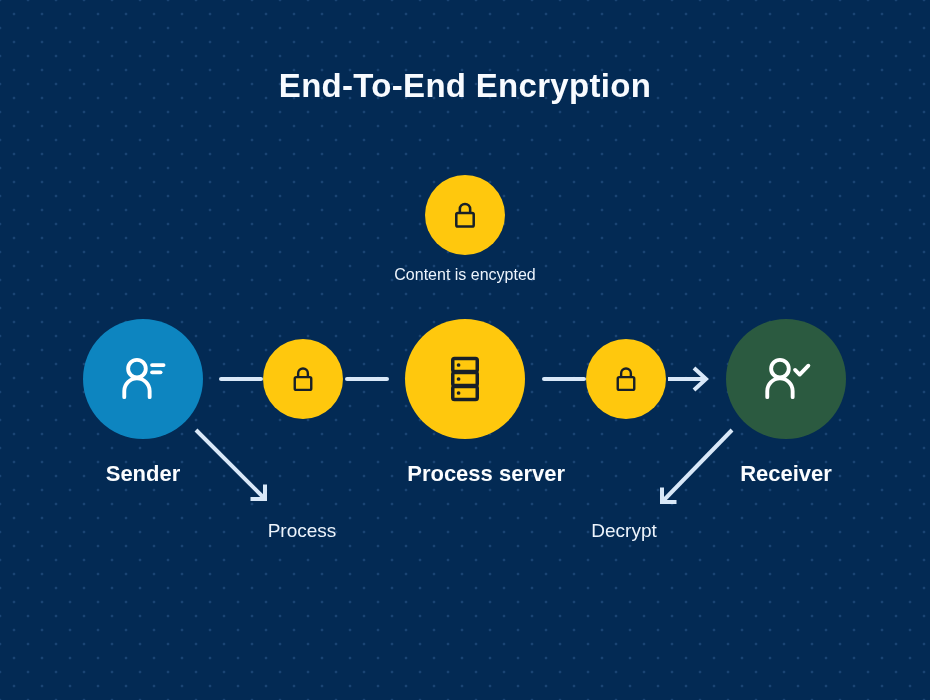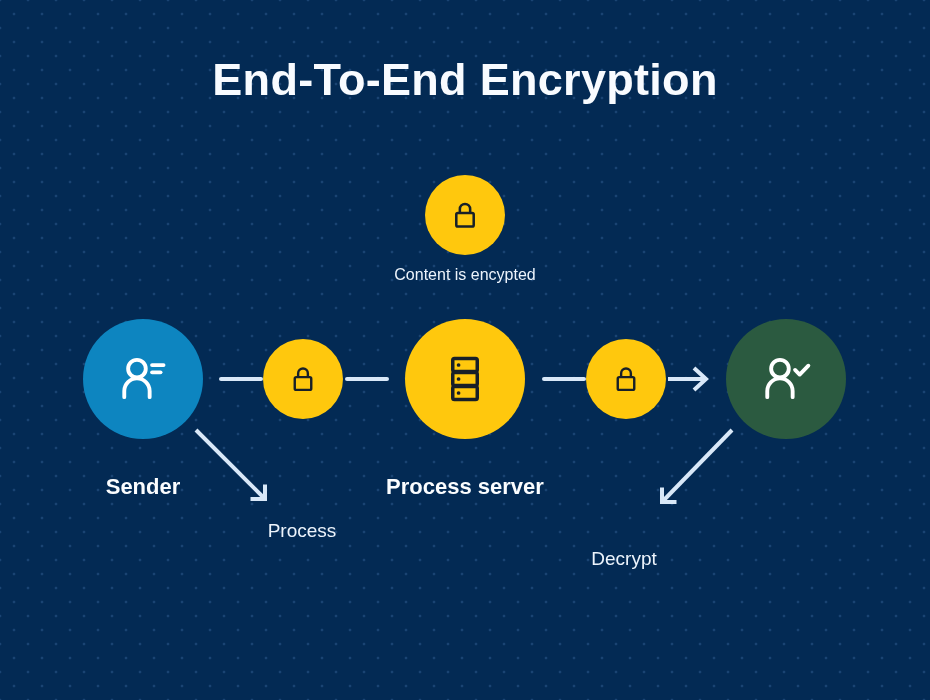--- a/index.html
+++ b/index.html
@@ -13,23 +13,23 @@
       radial-gradient(rgba(95,145,205,0.25) 1.1px, transparent 1.7px),
       radial-gradient(rgba(95,145,205,0.25) 1.1px, transparent 1.7px);
     background-size: 28px 28px;
     background-position: 0 0, 14px 14px;
     font-family: "Liberation Sans", sans-serif;
     color: #fafdff;
   }
   .title {
     position: absolute;
     top: 54px; left: 0; right: 0;
-    margin: 0;
+    margin: 13px;
     text-align: center;
-    font-size: 45px;
+    font-size: 33px;
     font-weight: 700;
     letter-spacing: 0.3px;
     color: #f8fbff;
   }
   .circle {
     position: absolute;
     border-radius: 50%;
     display: flex;
     align-items: center;
     justify-content: center;
@@ -61,41 +61,41 @@
     pointer-events: none;
   }
   #arrows path {
     stroke: #d9e8f8;
     stroke-width: 4;
     fill: none;
   }
 
   .node-label {
     position: absolute;
-    top: 474px;
+    top: 461px;
     font-size: 22px;
     font-weight: 600;
     text-align: center;
     color: #fbfdff;
   }
   #sender-label   { left: 63px;  width: 160px; }
-  #server-label   { left: 365px; width: 200px; }
+  #server-label   { left: 365px; width: 200px; text-align: right; }
   #receiver-label { left: 706px; width: 160px; }
 
   .caption {
     position: absolute;
     text-align: center;
     font-size: 16px;
     font-weight: 400;
     color: #edf4fc;
   }
   #content-label { top: 266px; left: 0; right: 0; }
   .step-label { top: 520px; font-size: 19px; }
   #encrypt-label { left: 232px; width: 140px; }
-  #decrypt-label { left: 554px; width: 140px; margin-top: 28px; }
+  #decrypt-label { left: 554px; width: 140px; }
 
   .icon-dark-stroke { stroke: #182028; fill: none; }
   .icon-white-stroke { stroke: #ffffff; fill: none; }
 </style>
 </head>
 <body>
 
 <div id="canvas">
 
   <h1 class="title">End-To-End Encryption</h1>
@@ -166,17 +166,18 @@
       <g class="icon-white-stroke" stroke-width="3.2" stroke-linecap="round" stroke-linejoin="round">
         <circle cx="19" cy="15.5" r="7.3"></circle>
         <path d="M8.5 39 V34 A10.5 10.5 0 0 1 29.5 34 V39"></path>
         <path d="M31.5 16.5 l3.8 3.8 L42.5 13"></path>
       </g>
     </svg>
   </div>
 
   <div class="node-label" id="sender-label">Sender</div>
   <div class="node-label" id="server-label">Process server</div>
+  <div class="node-label" id="receiver-label">Receiver</div>
 
   <div class="caption step-label" id="encrypt-label">Process</div>
   <div class="caption step-label" id="decrypt-label">Decrypt</div>
 
 </div>
 
 </body></html>

